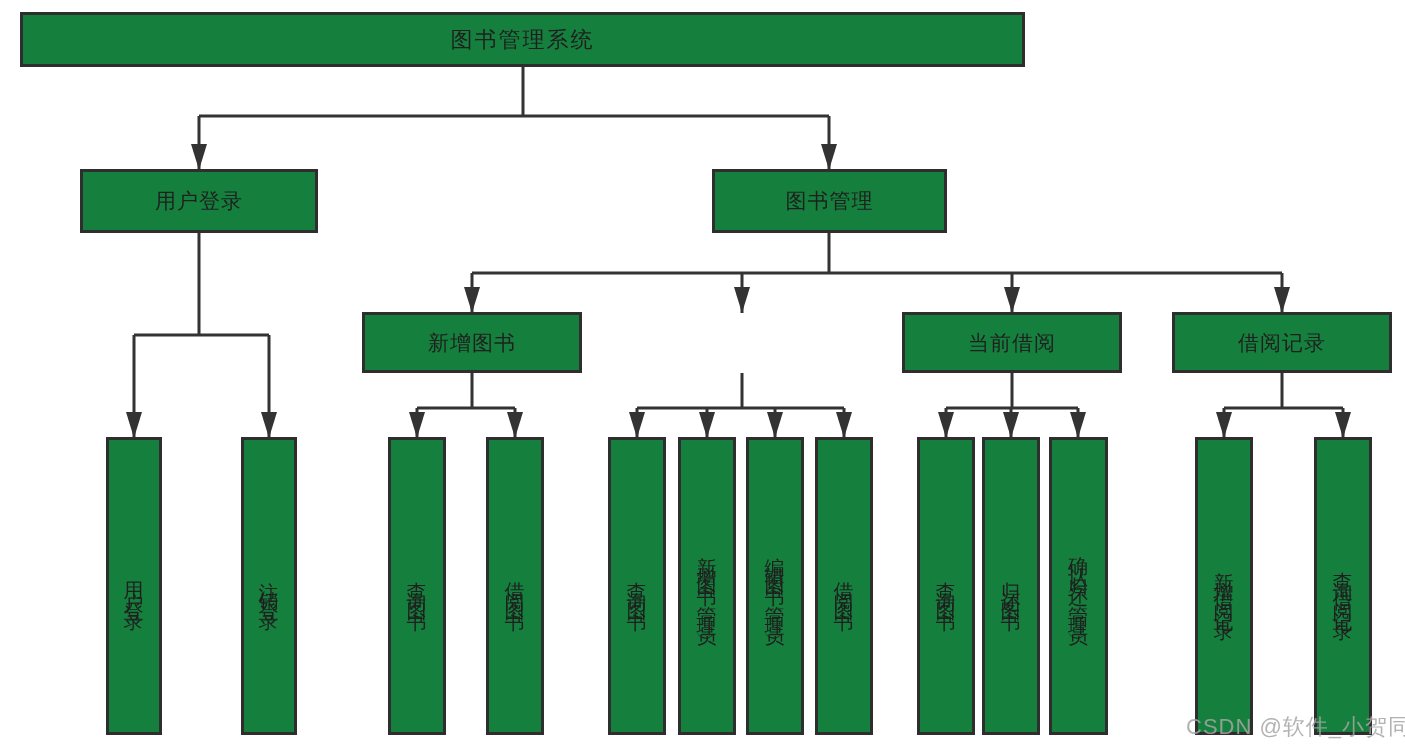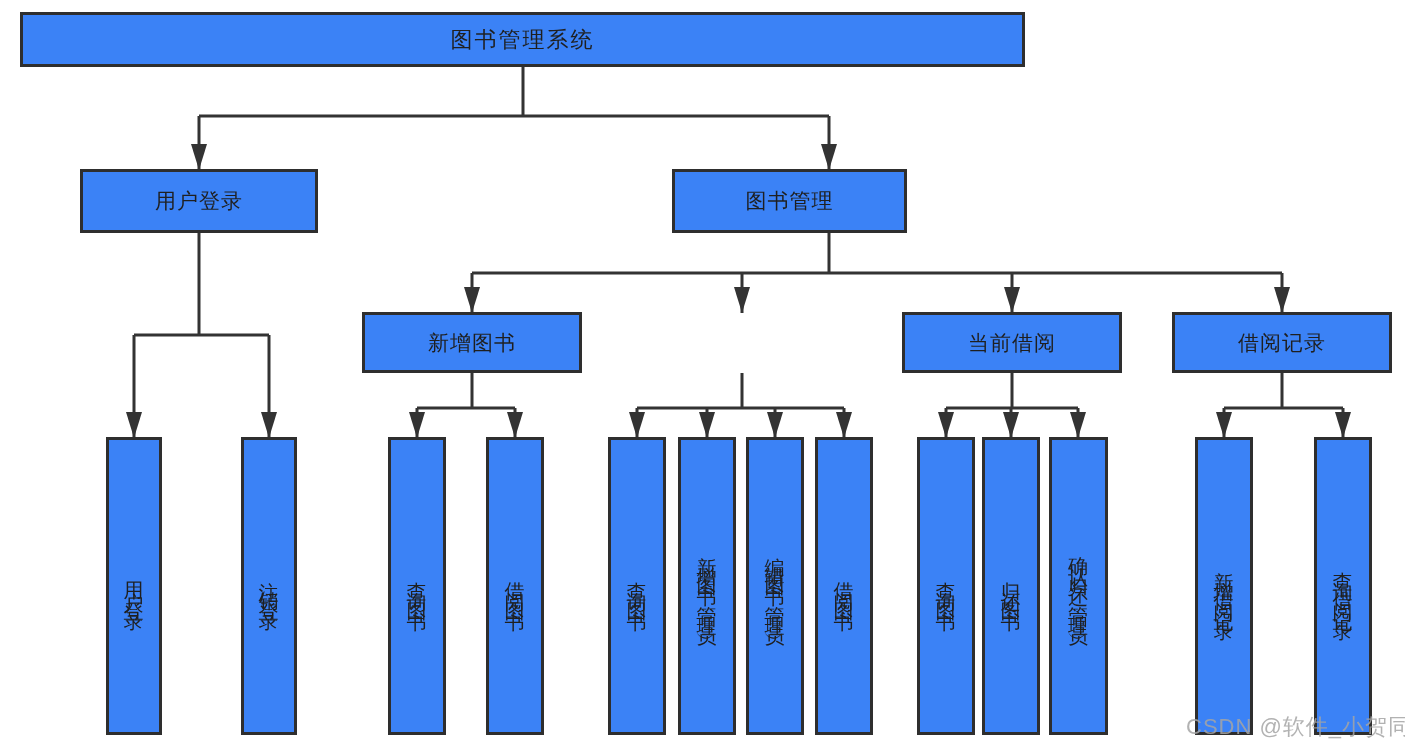--- a/index.html
+++ b/index.html
@@ -17,21 +17,21 @@
   }
   .wires {
     position: absolute;
     left: 0;
     top: 0;
     pointer-events: none;
   }
   .node {
     position: absolute;
     box-sizing: border-box;
-    background: #3b82f6;
+    background: #15803d;
     border: 3px solid #2e2e2e;
     display: flex;
     align-items: center;
     justify-content: center;
     color: #1f1f1f;
   }
   .node.hlabel span {
     font-size: 21px;
     letter-spacing: 1px;
     white-space: nowrap;
@@ -103,21 +103,21 @@
     </g>
   </svg>
 
   <div class="node hlabel root" style="left:20px;top:12px;width:1005px;height:55px">
     <span>图书管理系统</span>
   </div>
 
   <div class="node hlabel" style="left:80px;top:169px;width:238px;height:64px">
     <span>用户登录</span>
   </div>
-  <div class="node hlabel" style="left:672px;top:169px;width:235px;height:64px">
+  <div class="node hlabel" style="left:712px;top:169px;width:235px;height:64px">
     <span>图书管理</span>
   </div>
 
   <div class="node hlabel" style="left:362px;top:312px;width:220px;height:61px">
     <span>新增图书</span>
   </div>
   <div class="node hlabel" style="left:902px;top:312px;width:220px;height:61px">
     <span>当前借阅</span>
   </div>
   <div class="node hlabel" style="left:1172px;top:312px;width:220px;height:61px">

